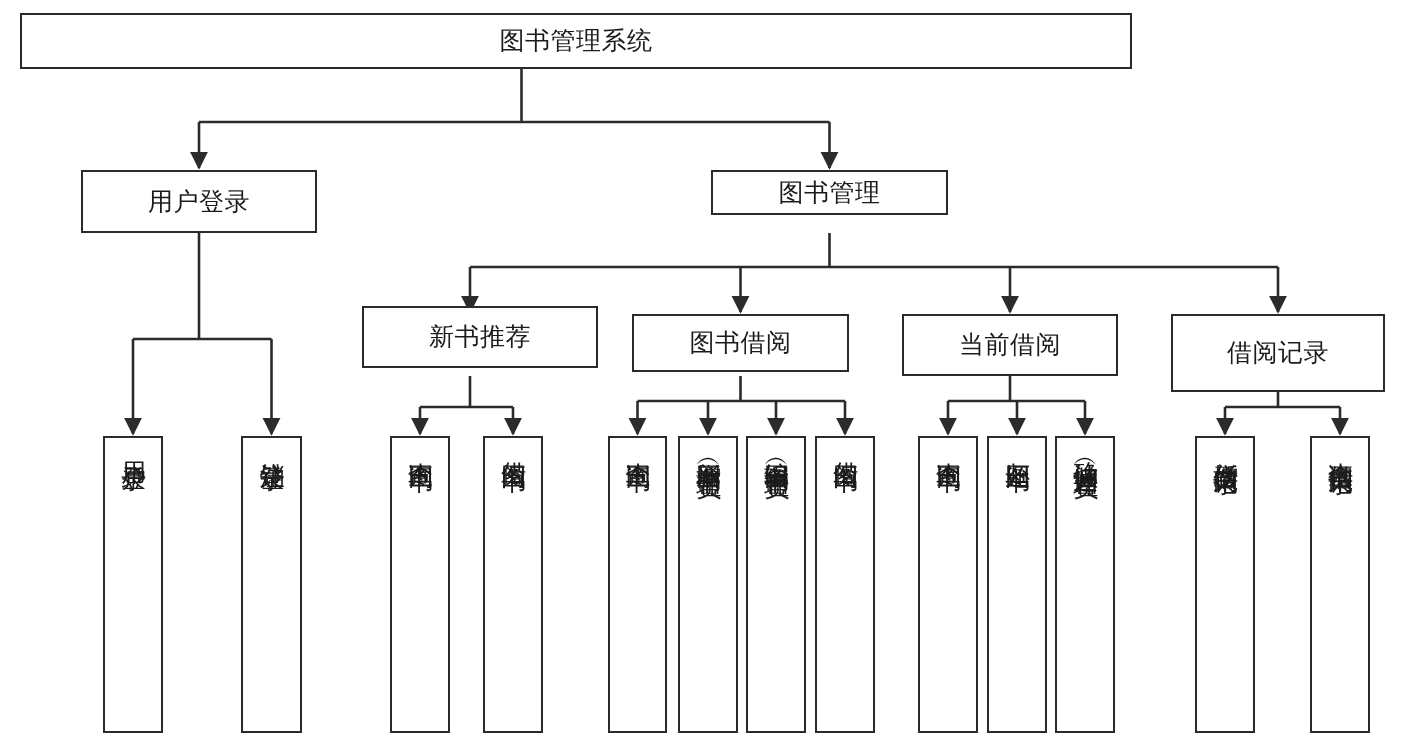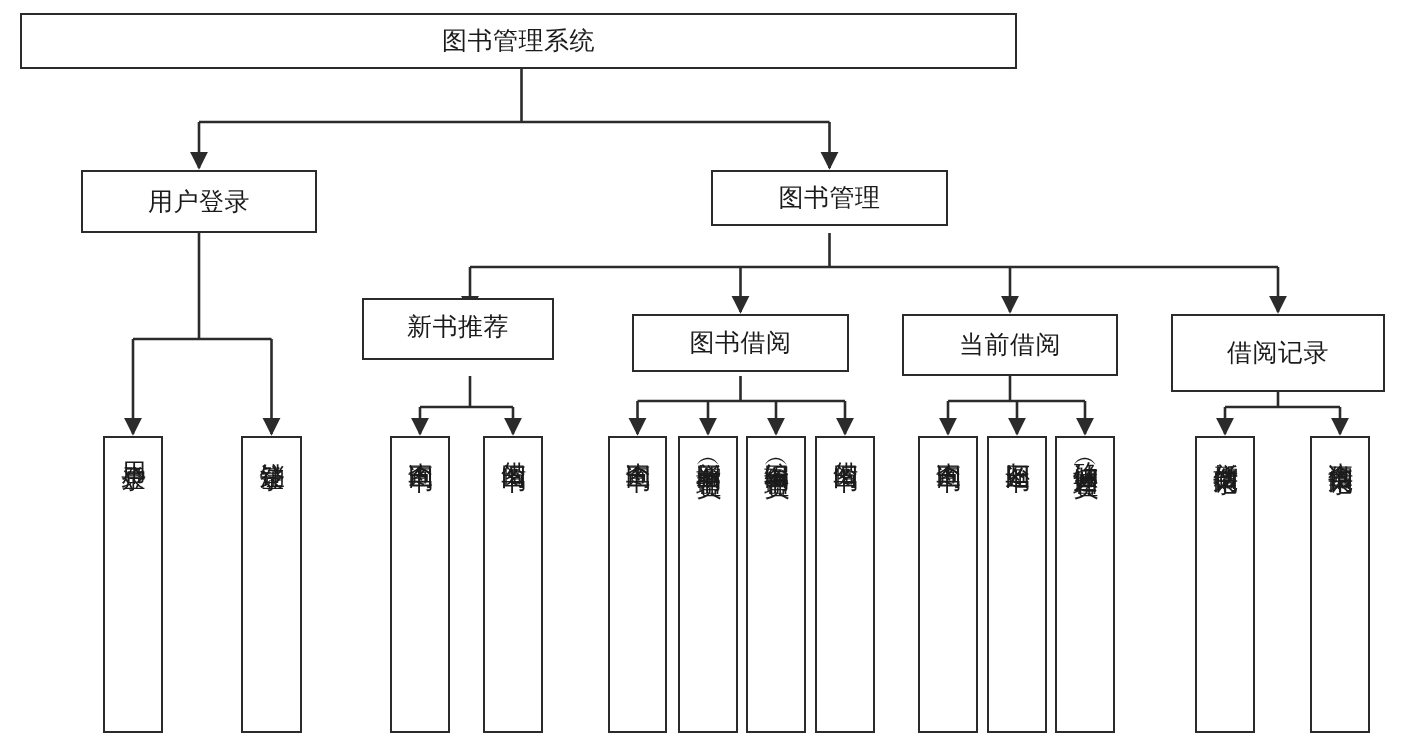--- a/index.html
+++ b/index.html
@@ -101,30 +101,30 @@
         <path d="M 948 401 L 948 434" marker-end="url(#arrow)"></path>
         <path d="M 1017 401 L 1017 434" marker-end="url(#arrow)"></path>
         <path d="M 1085 401 L 1085 434" marker-end="url(#arrow)"></path>
         <path d="M 1278 376 L 1278 407 M 1225 407 L 1340 407"></path>
         <path d="M 1225 407 L 1225 434" marker-end="url(#arrow)"></path>
         <path d="M 1340 407 L 1340 434" marker-end="url(#arrow)"></path>
       </g>
   </svg>
 
   <div id="node-layer">
-      <div class="node-box" style="left: 20px; top: 13px; width: 997px; height: 56px;">
+      <div class="node-box" style="left: 20px; top: 13px; width: 1112px; height: 56px;">
         <span class="node-label-h">图书管理系统</span>
       </div>
       <div class="node-box" style="left: 81px; top: 170px; width: 236px; height: 63px;">
         <span class="node-label-h">用户登录</span>
       </div>
-      <div class="node-box" style="left: 711px; top: 170px; width: 237px; height: 56px;">
+      <div class="node-box" style="left: 711px; top: 170px; width: 237px; height: 45px;">
         <span class="node-label-h">图书管理</span>
       </div>
-      <div class="node-box" style="left: 362px; top: 298px; width: 192px; height: 62px; font-family: Liberation Mono, monospace;">
+      <div class="node-box" style="left: 362px; top: 306px; width: 236px; height: 62px;">
         <span class="node-label-h">新书推荐</span>
       </div>
       <div class="node-box" style="left: 632px; top: 314px; width: 217px; height: 58px;">
         <span class="node-label-h">图书借阅</span>
       </div>
       <div class="node-box" style="left: 902px; top: 314px; width: 216px; height: 62px;">
         <span class="node-label-h">当前借阅</span>
       </div>
       <div class="node-box" style="left: 1171px; top: 314px; width: 214px; height: 78px;">
         <span class="node-label-h">借阅记录</span>

